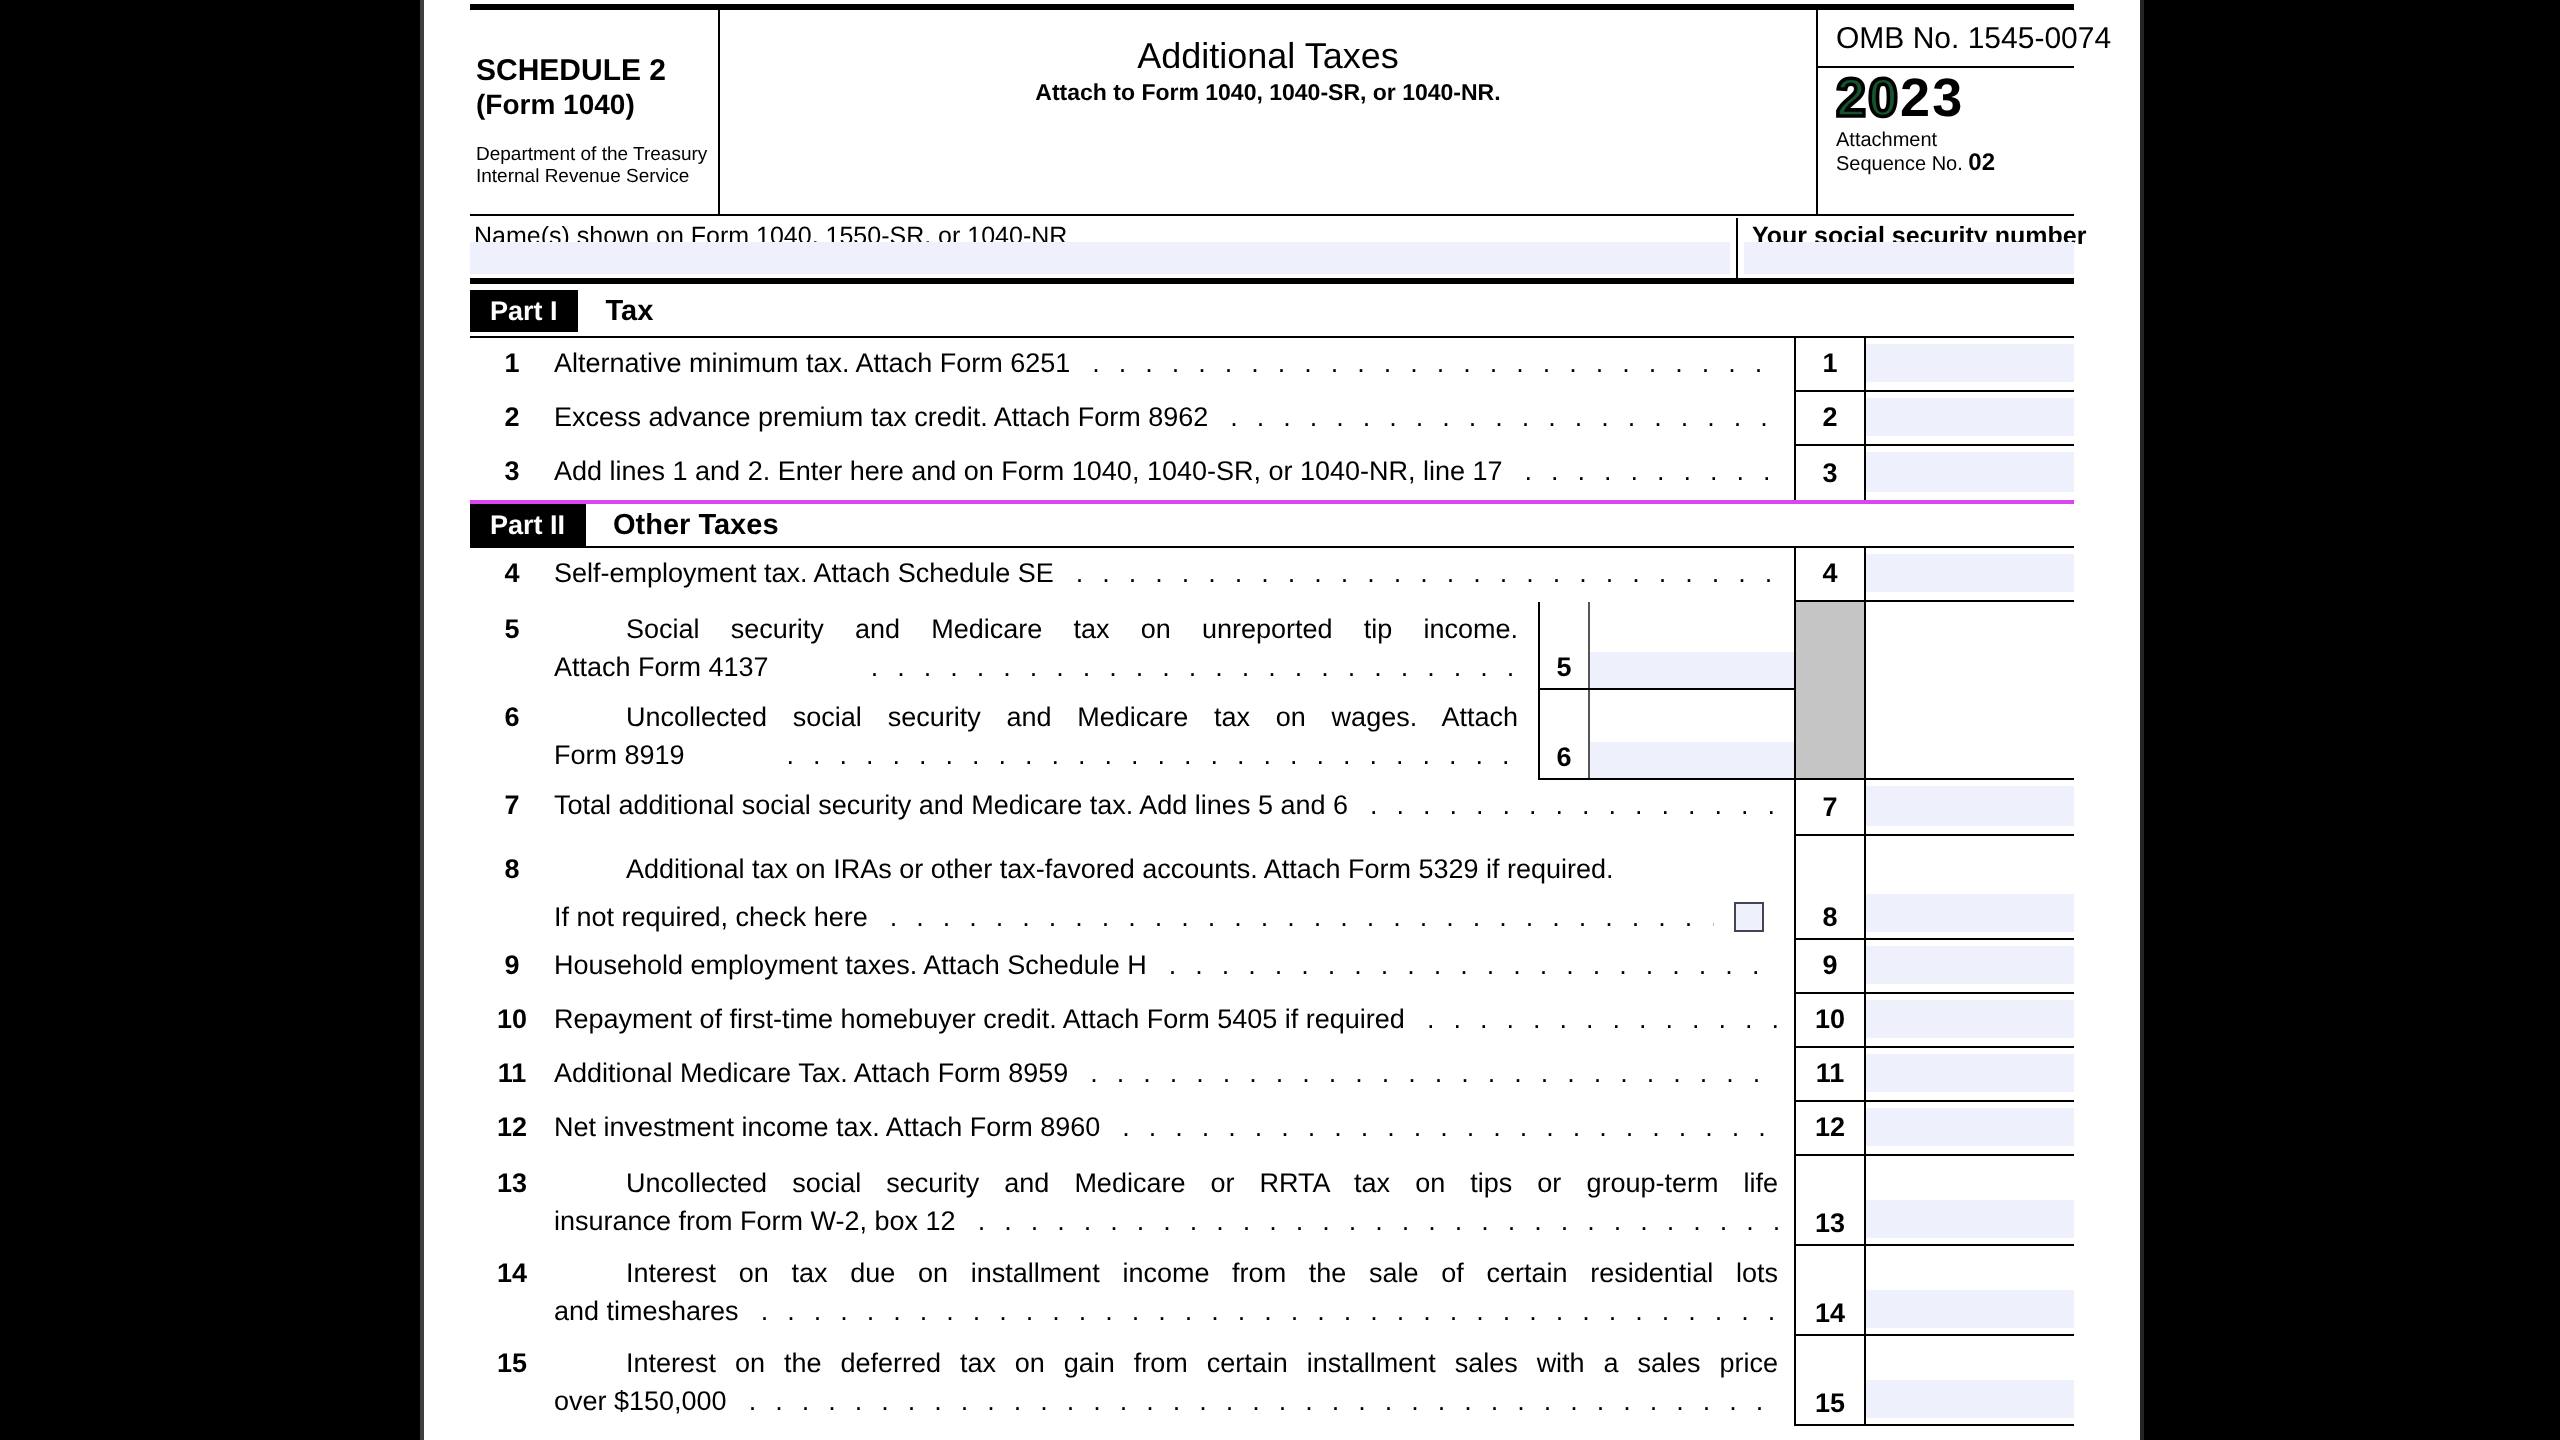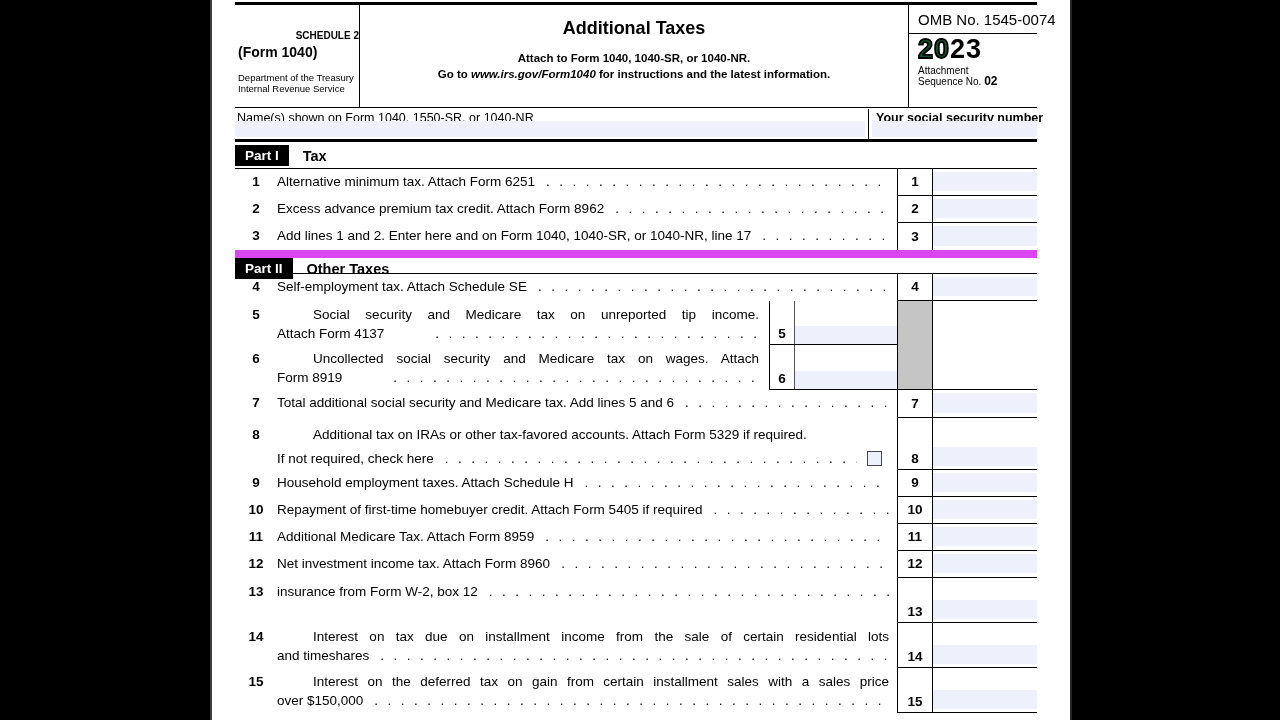--- a/index.html
+++ b/index.html
@@ -5,25 +5,25 @@
   * { margin:0; padding:0; box-sizing:border-box; }
   body { background:#000; font-family:"Liberation Sans", sans-serif; }
   .stage { position:relative; width:1280px; height:720px; background:#000; overflow:hidden; }
   .page { position:absolute; left:210px; top:0; width:862px; height:720px; background:#ffffff;
           border-left:2px solid #3f3f3f; border-right:2px solid #242424; color:#000; }
 
   
   .hdr { position:absolute; left:23px; top:2px; width:802px; height:106px;
          border-top:3px solid #000; border-bottom:1.5px solid #000; display:flex; }
   .hdr-left { width:125px; border-right:1.5px solid #000; padding:22px 0 0 3px; }
-  .sched  { font-size:10px; font-weight:bold; line-height:17px;text-align:right; }
+  .sched  { font-size:15px; font-weight:bold; line-height:17px; }
   .f1040  { font-size:14px; font-weight:bold; line-height:16px; margin-bottom:12px; }
   .dept   { font-size:9.5px; line-height:11px; }
   .hdr-center { flex:1; text-align:center; padding-top:13px; }
-  .title  { font-size:18px; font-weight:bold; margin-bottom:11px; }
+  .title  { font-size:18px; font-weight:normal; }
   .attach { font-size:11.5px; font-weight:bold; line-height:16px; }
   .goto i { font-style:italic; }
   .hdr-right { width:129px; border-left:1.5px solid #000; }
   .omb    { font-size:15px; padding:6px 0 5px 9px; border-bottom:1.5px solid #000; white-space:nowrap; }
   .year   { font-size:27px; font-weight:bold; line-height:31px; padding-left:9px; letter-spacing:1px; }
   .y-out  { color:#14532d; -webkit-text-stroke:1.8px #000; }
   .attwrap{ font-size:10px; line-height:11px; padding-left:9px; }
   .seqno  { font-size:12px; font-weight:bold; }
 
   
@@ -32,21 +32,21 @@
   .nr-left { flex:1; position:relative; }
   .nr-label { font-size:12.5px; padding:2px 0 0 2px; }
   .nr-field { position:absolute; left:0; right:3px; bottom:2px; height:16px; background:#eef0fb; }
   .nr-right { width:169px; border-left:1.5px solid #000; position:relative; }
   .nr-label-b { font-size:12.5px; font-weight:bold; padding:2px 0 0 7px; white-space:nowrap; }
   .nr-right .nr-field { left:3px; right:0; }
 
   
   .form-body { position:absolute; left:23px; top:144.5px; width:802px; font-size:13.5px; }
   .band { height:24px; border-bottom:1.5px solid #000; display:flex; align-items:flex-start; }
-  .band.b2 { border-top:8px solid #d946ef; }
+  .band.b2 { border-top:2px solid #d946ef; }
   .band-label { background:#000; color:#fff; font-weight:bold; font-size:13.5px;
                 height:21.5px; line-height:21.5px; padding:0 10px; }
   .band-title { font-weight:bold; font-size:14.5px; line-height:22px; margin-left:14px; }
 
   .frow { display:flex; }
   .desc { flex:1; display:flex; padding-right:8px; min-width:0; }
   .lnum { width:42px; text-align:center; font-weight:bold; flex-shrink:0; }
   .dots { flex:1; overflow:hidden; white-space:nowrap; letter-spacing:9.5px; padding-left:11px; }
   .numbox { width:36px; flex-shrink:0; border-left:1.5px solid #000; border-right:1.5px solid #000;
             border-bottom:1.5px solid #000; font-weight:bold; display:flex; justify-content:center; }
@@ -110,21 +110,20 @@
   <div class="hdr">
     <div class="hdr-left">
       <div class="sched">SCHEDULE 2</div>
       <div class="f1040">(Form 1040)</div>
       <div class="dept">Department of the Treasury</div>
       <div class="dept">Internal Revenue Service</div>
     </div>
     <div class="hdr-center">
       <div class="title">Additional Taxes</div>
       <div class="attach">Attach to Form 1040, 1040-SR, or 1040-NR.</div>
-      <div class="attach goto"><span>Go to </span><i>www.irs.gov/Form1040</i><span> for instructions and the latest information.</span></div>
     </div>
     <div class="hdr-right">
       <div class="omb">OMB No. 1545-0074</div>
       <div class="year"><span class="y-out">20</span><span>23</span></div>
       <div class="attwrap">Attachment</div>
       <div class="attwrap"><span>Sequence No. </span><span class="seqno">02</span></div>
     </div>
   </div>
 
   <div class="name-row">
@@ -312,20 +311,21 @@
       <div class="numbox">12</div>
       <div class="amount">
             <div class="field"></div>
           </div>
     </div>
 
     <div class="frow h2">
       <div class="desc">
         <span class="lnum">13</span>
         <div class="txt2">
+          <div class="l1">Uncollected social security and Medicare or RRTA tax on tips or group-term life</div>
           <div class="l2">
                 <span class="t">insurance from Form W-2, box 12</span>
                 <span class="dots">........................................................................</span>
               </div>
         </div>
       </div>
       <div class="numbox">13</div>
       <div class="amount">
             <div class="field"></div>
           </div>

